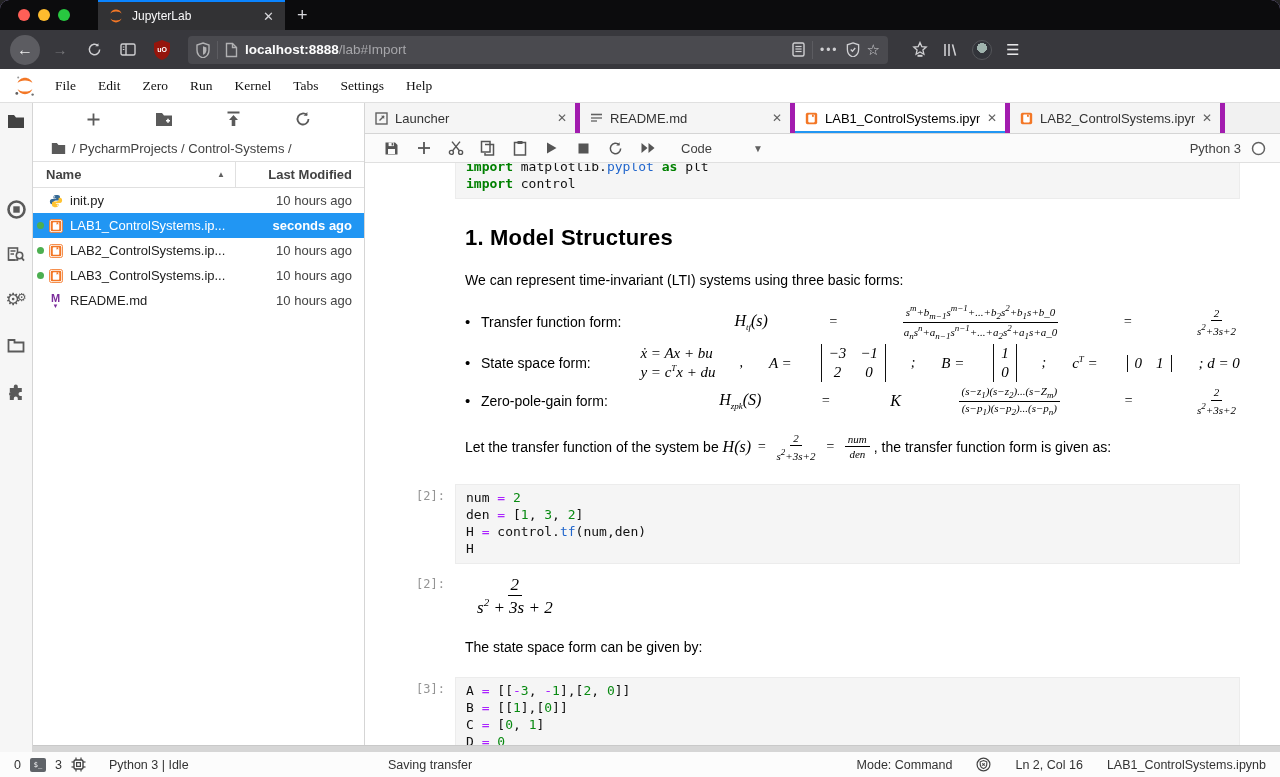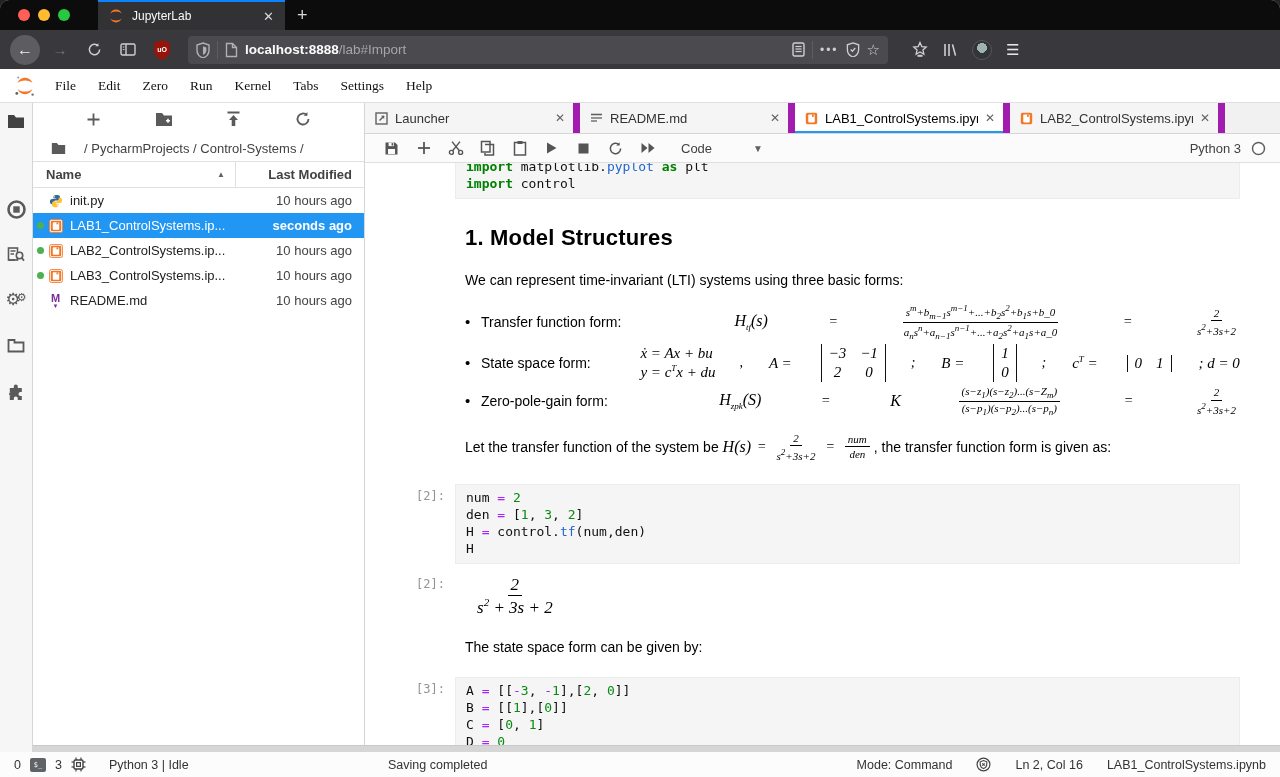--- a/index.html
+++ b/index.html
@@ -40,39 +40,39 @@
 
   
   .jl-body { display:flex; height:649px; }
   .activity { width:33px; background:#f6f6f6; border-right:1px solid #d5d5d5; display:flex; flex-direction:column; align-items:center; padding-top:8px; color:#5a5a5a; }
   .act-ic { width:20px; height:20px; display:flex; align-items:center; justify-content:center; }
   .ic-running{margin-top:68px;} .ic-palette{margin-top:26px;} .ic-props{margin-top:24px;} .ic-tabs{margin-top:26px;} .ic-ext{margin-top:28px;}
   .gear { font-size:17px; color:#5a5a5a; line-height:1; }
 
   .filebrowser { width:332px; background:#fff; border-right:1px solid #d5d5d5; display:flex; flex-direction:column; }
   .fb-toolbar { height:32px; display:flex; align-items:center; justify-content:space-around; padding:0 26px; color:#5a5a5a; }
-  .fb-crumb { height:26px; display:flex; align-items:center; gap:18px; padding:0 0 0 18px; font-size:13px; color:#424242; }
+  .fb-crumb { height:26px; display:flex; align-items:center; gap:6px; padding:0 0 0 18px; font-size:13px; color:#424242; }
   .fb-head { height:27px; display:flex; align-items:center; border-top:1px solid #e0e0e0; border-bottom:1px solid #e0e0e0; font-size:13px; font-weight:700; color:#424242; }
   .fb-head .hname { flex:1; padding-left:13px; display:flex; align-items:center; border-right:1px solid #e0e0e0; height:100%; }
   .fb-head .sort { margin-left:auto; margin-right:10px; font-size:8px; color:#616161; }
   .fb-head .hmod { width:128px; padding-right:12px; text-align:right; }
   .fb-row { height:25px; display:flex; align-items:center; font-size:13px; color:#212121; }
   .fb-row .dotc { width:14px; display:flex; justify-content:center; }
   .rdot { width:7px; height:7px; border-radius:50%; background:#4caf50; }
   .fb-row .fic { width:17px; display:flex; justify-content:center; margin-right:6px; }
   .fb-row .fname { flex:1; white-space:nowrap; overflow:hidden; }
   .fb-row .ftime { width:118px; text-align:right; padding-right:12px; color:#424242; }
   .fb-row.sel { background:#2196f3; color:#fff; }
   .fb-row.sel .ftime { color:#fff; font-weight:700; }
   .md-ic { display:flex; flex-direction:column; align-items:center; line-height:1; color:#7b2d9b; font-weight:700; }
   .md-ic .m { font-size:11px; } .md-ic .arr { font-size:6px; margin-top:-1px; }
 
   .main { flex:1; display:flex; flex-direction:column; background:#fff; min-width:0; }
   .tabbar { height:31px; background:#f1f1f1; display:flex; border-bottom:1px solid #d5d5d5; }
-  .dtab { width:215px; display:flex; align-items:center; gap:7px; padding:0 8px 0 10px; font-size:13px; color:#333; background:#f5f5f5; border-right:7px solid #a21caf; }
+  .dtab { width:215px; display:flex; align-items:center; gap:7px; padding:0 8px 0 10px; font-size:13px; color:#333; background:#f5f5f5; border-right:5px solid #a21caf; }
   .dtab .tlabel { flex:1; white-space:nowrap; overflow:hidden; }
   .dtab .tclose { color:#616161; font-size:12px; }
   .dtab.active { background:#fff; box-shadow:inset 0 -2px 0 #2196f3; color:#000; }
 
   .nb-toolbar { height:29px; background:#fbfbfb; border-bottom:1px solid #e0e0e0; display:flex; align-items:center; padding:0 14px 0 18px; gap:15px; color:#555; }
   .tb-ic { width:17px; height:17px; display:flex; align-items:center; justify-content:center; }
   .celltype { font-size:13px; color:#424242; margin-left:10px; }
   .chev { font-size:10px; color:#616161; margin-left:26px; }
   .tb-right { margin-left:auto; display:flex; align-items:center; gap:10px; font-size:13px; color:#424242; }
 
@@ -625,21 +625,21 @@
           <line x1="10" y1="0.5" x2="10" y2="3" stroke="#424242" stroke-width="1.2"></line>
           <line x1="5" y1="12" x2="5" y2="14.5" stroke="#424242" stroke-width="1.2"></line>
           <line x1="10" y1="12" x2="10" y2="14.5" stroke="#424242" stroke-width="1.2"></line>
           <line x1="0.5" y1="5" x2="3" y2="5" stroke="#424242" stroke-width="1.2"></line>
           <line x1="0.5" y1="10" x2="3" y2="10" stroke="#424242" stroke-width="1.2"></line>
           <line x1="12" y1="5" x2="14.5" y2="5" stroke="#424242" stroke-width="1.2"></line>
           <line x1="12" y1="10" x2="14.5" y2="10" stroke="#424242" stroke-width="1.2"></line>
         </svg>
       <span class="sb-kernel">Python 3 | Idle</span>
     </div>
-    <span class="sb-msg">Saving completed</span>
+    <span class="sb-msg">Saving transfer</span>
     <div class="sb-right">
       <span>Mode: Command</span>
       <svg width="15" height="15" viewBox="0 0 15 15">
           <circle cx="7.5" cy="7.5" r="6.4" fill="none" stroke="#424242" stroke-width="1.2"></circle>
           <path d="M7.5 3.6 10.8 4.8v2.4c0 2.3-1.4 3.6-3.3 4.4-1.9-.8-3.3-2.1-3.3-4.4V4.8z" fill="none" stroke="#424242" stroke-width="1.1"></path>
           <line x1="6.3" y1="6.3" x2="8.7" y2="8.7" stroke="#424242" stroke-width="1.1"></line>
           <line x1="8.7" y1="6.3" x2="6.3" y2="8.7" stroke="#424242" stroke-width="1.1"></line>
         </svg>
       <span>Ln 2, Col 16</span>
       <span>LAB1_ControlSystems.ipynb</span>

